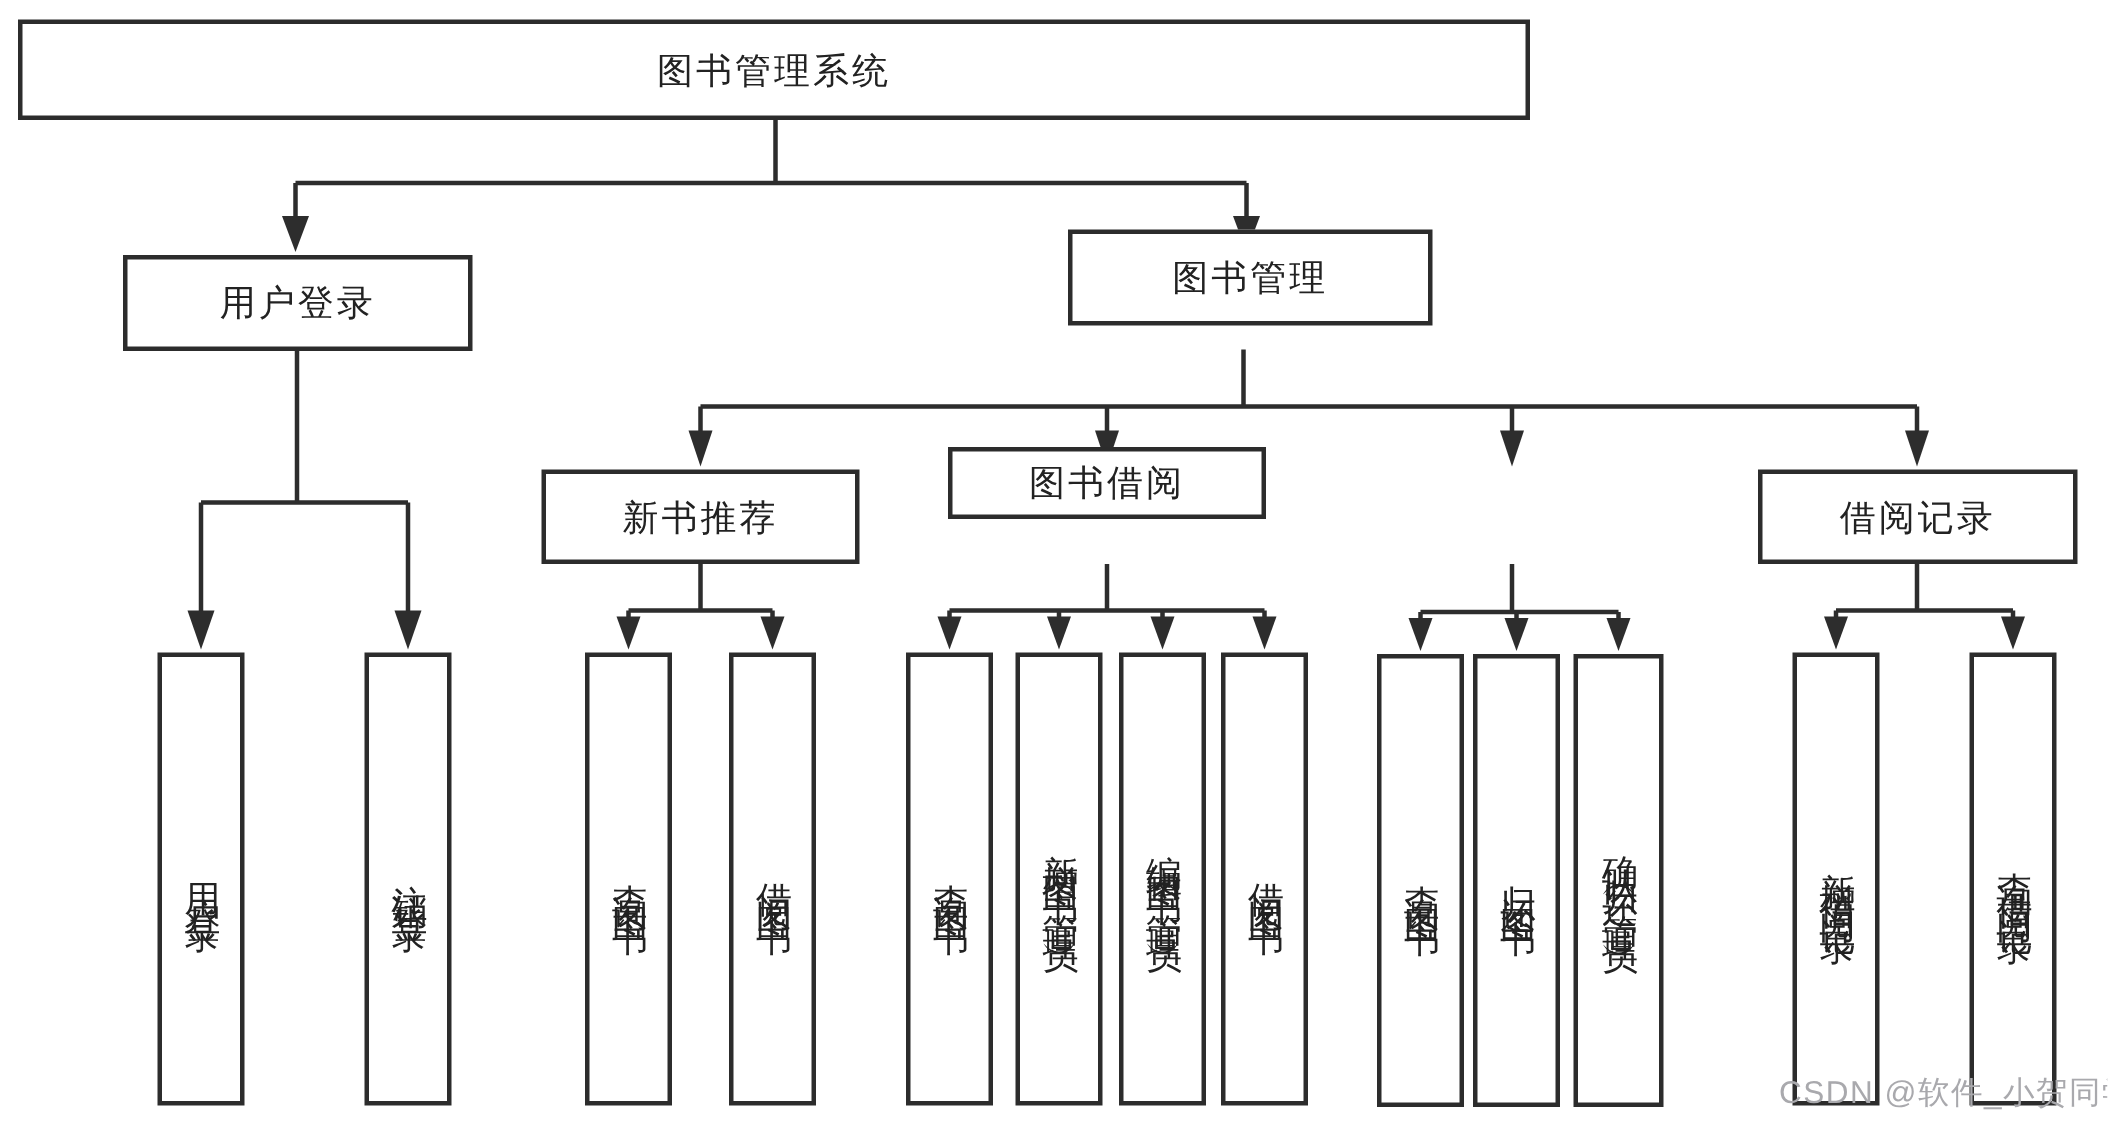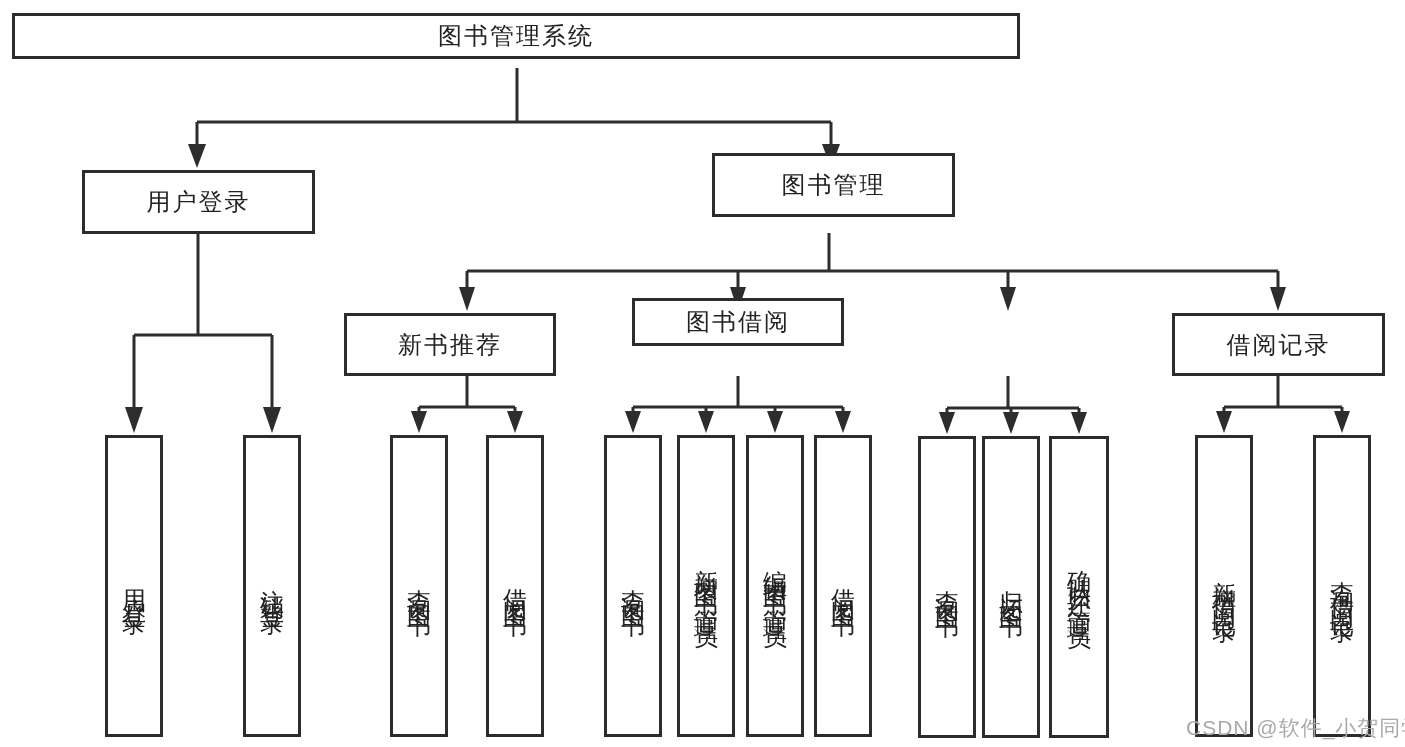--- a/index.html
+++ b/index.html
@@ -49,26 +49,26 @@
   }
   .box.v {
     writing-mode: vertical-rl;
     font-size: 24px;
     letter-spacing: 8px;
     line-height: 1;
     width: 58px;
     height: 302px;
   }
   
-  #b-root   { left: 12px;   top: 13px;  width: 1008px; height: 46px; }
+  #b-root   { left: 12px;   top: 13px;  width: 1008px; height: 67px; }
   
   #b-l2-0   { left: 82px;   top: 170px; width: 233px;  height: 64px; }
   #b-l2-1   { left: 712px;  top: 153px; width: 243px;  height: 64px; }
   
-  #b-l3-0   { left: 344px;  top: 313px; width: 212px;  height: 63px; }
+  #b-l3-0   { left: 361px;  top: 313px; width: 212px;  height: 63px; }
   #b-l3-1   { left: 632px;  top: 298px; width: 212px;  height: 48px; }
   #b-l3-2   { left: 902px;  top: 313px; width: 213px;  height: 63px; }
   #b-l3-3   { left: 1172px; top: 313px; width: 213px;  height: 63px; }
   
   #b-leaf-0  { left: 105px;  top: 435px; }
   #b-leaf-1  { left: 243px;  top: 435px; }
   #b-leaf-2  { left: 390px;  top: 435px; }
   #b-leaf-3  { left: 486px;  top: 435px; }
   #b-leaf-4  { left: 604px;  top: 435px; }
   #b-leaf-5  { left: 677px;  top: 435px; }

